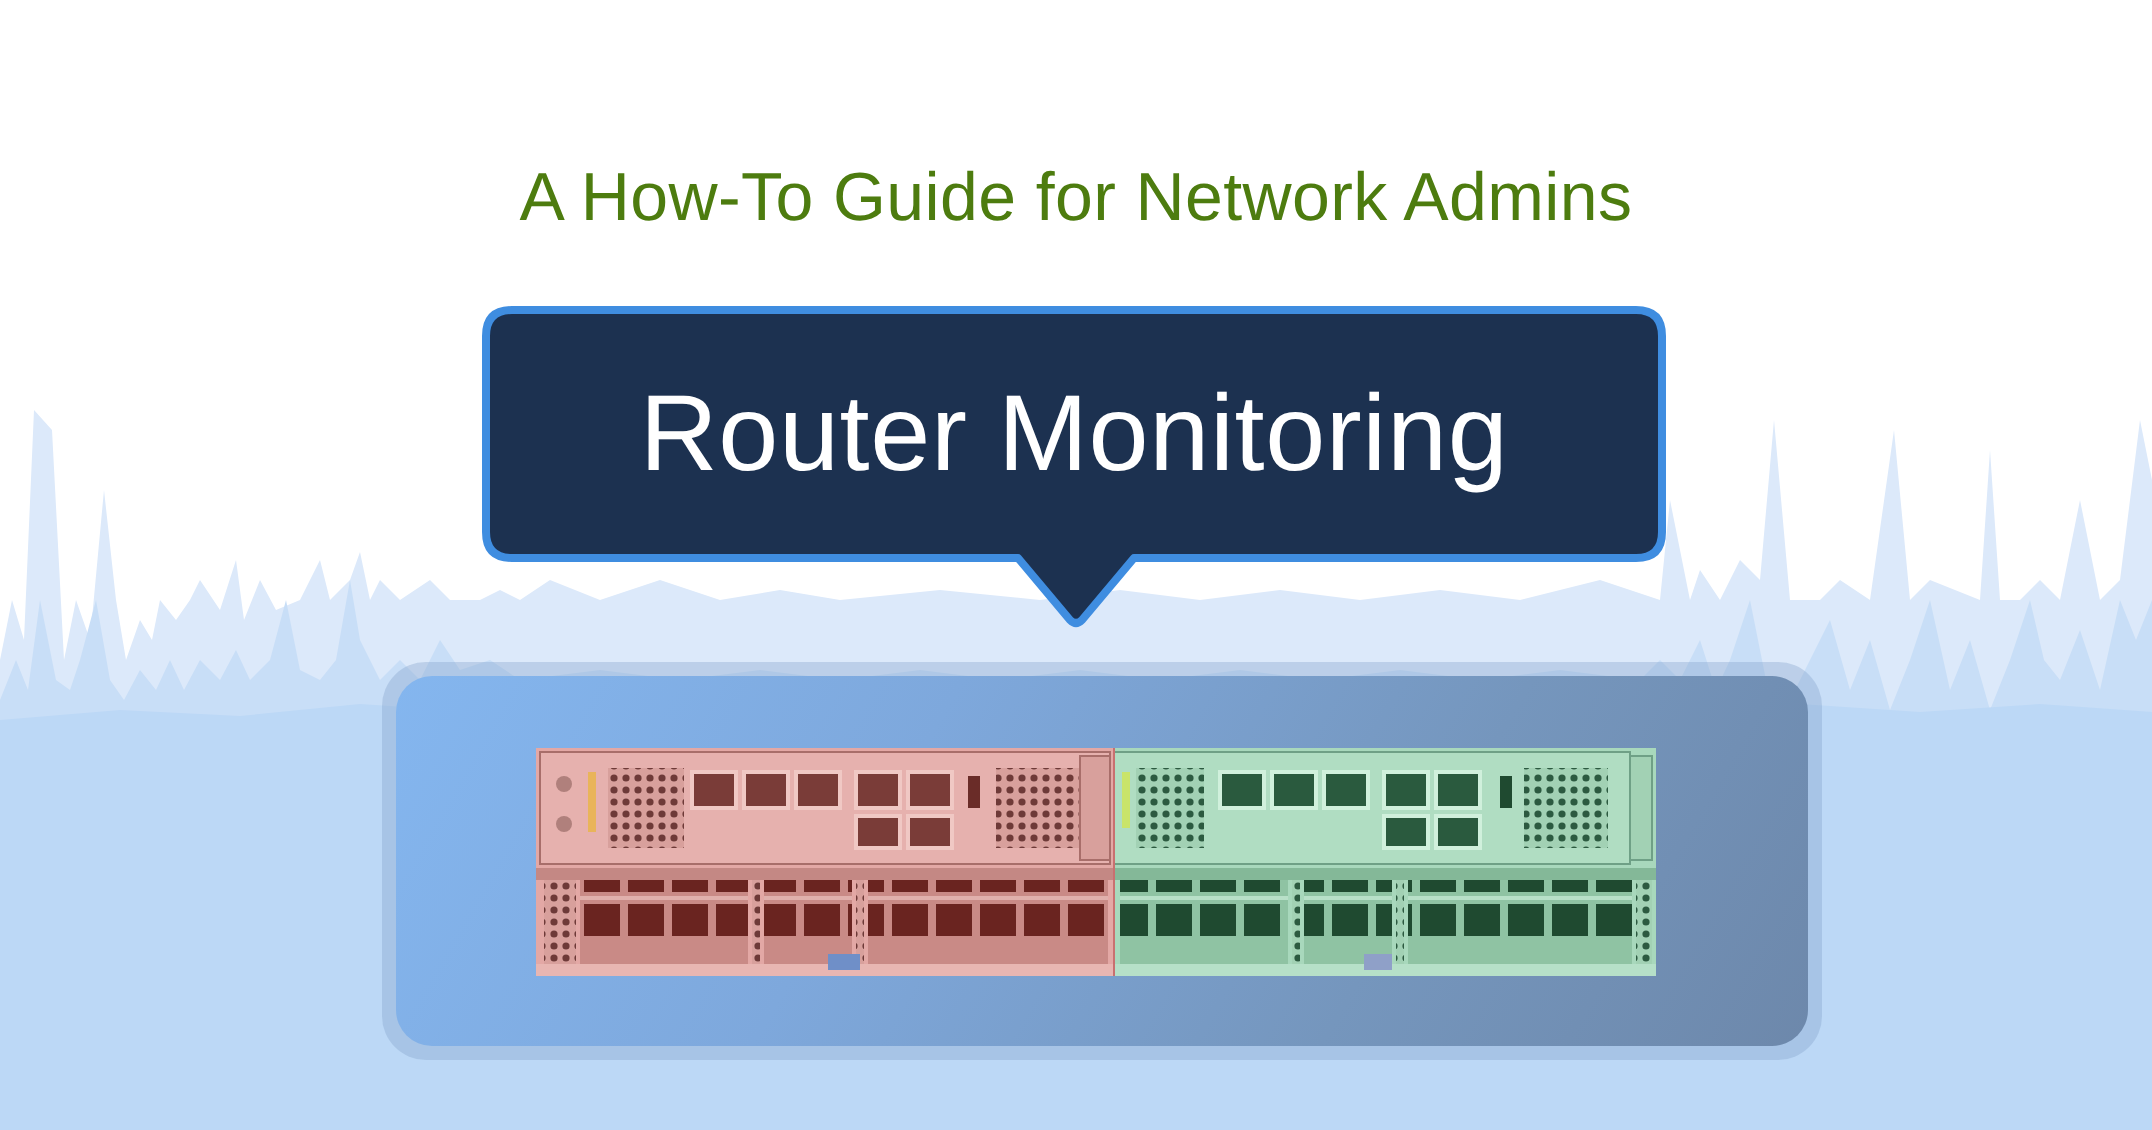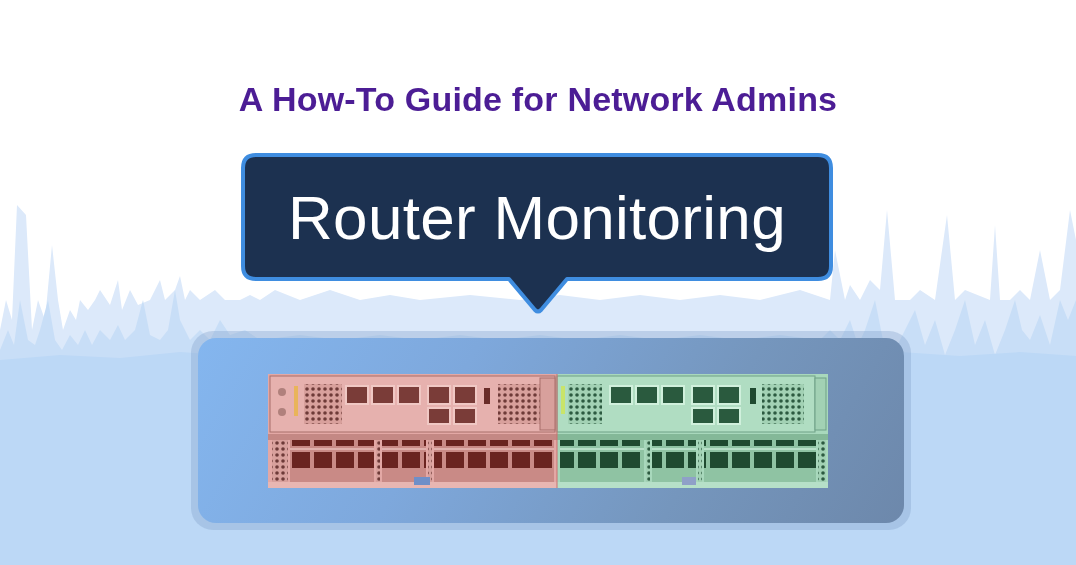--- a/index.html
+++ b/index.html
@@ -3,29 +3,29 @@
   <meta charset="utf-8">
   <style>
     * { margin: 0; padding: 0; box-sizing: border-box; }
     html, body { width: 1076px; height: 565px; overflow: hidden; background: #ffffff; }
     body { position: relative; font-family: "Liberation Sans", "DejaVu Sans", sans-serif; }
 
     .bg-waves { position: absolute; left: 0; top: 0; width: 1076px; height: 565px; }
 
     .subtitle {
       position: absolute; left: 0; top: 80px; width: 1076px; text-align: center;
-      font-size: 34px; font-weight: 700; color: #4c1d95; letter-spacing: 0.2px;
+      font-size: 34px; font-weight: 400; color: #4d7c0f; letter-spacing: 0.2px;
       font-family: "Liberation Sans", "DejaVu Sans", sans-serif;
     }
 
     .callout { position: absolute; left: 0; top: 0; width: 1076px; height: 330px; }
     .callout-title {
       position: absolute; left: 243px; top: 155px; width: 588px; height: 124px;
       display: flex; align-items: center; justify-content: center;
-      font-size: 62px; color: #ffffff; font-weight: 400; letter-spacing: 0.3px;
+      font-size: 54px; color: #ffffff; font-weight: 400; letter-spacing: 0.3px;
     }
 
     .panel {
       position: absolute; left: 191px; top: 331px; width: 720px; height: 199px;
       border-radius: 22px; background: rgba(130, 160, 200, 0.35);
     }
     .panel-inner {
       position: absolute; left: 198px; top: 338px; width: 706px; height: 185px;
       border-radius: 18px;
       background: linear-gradient(120deg, #84b6ef 0%, #7ea8dc 35%, #7596bd 70%, #6d88ab 100%);

